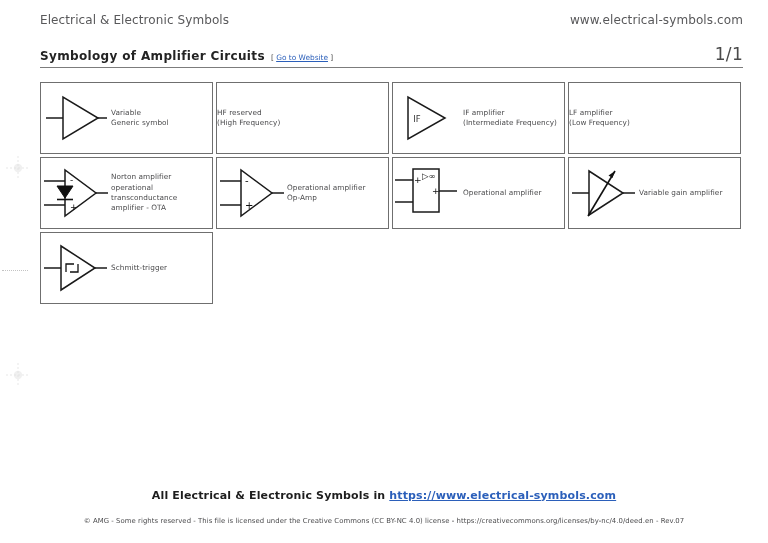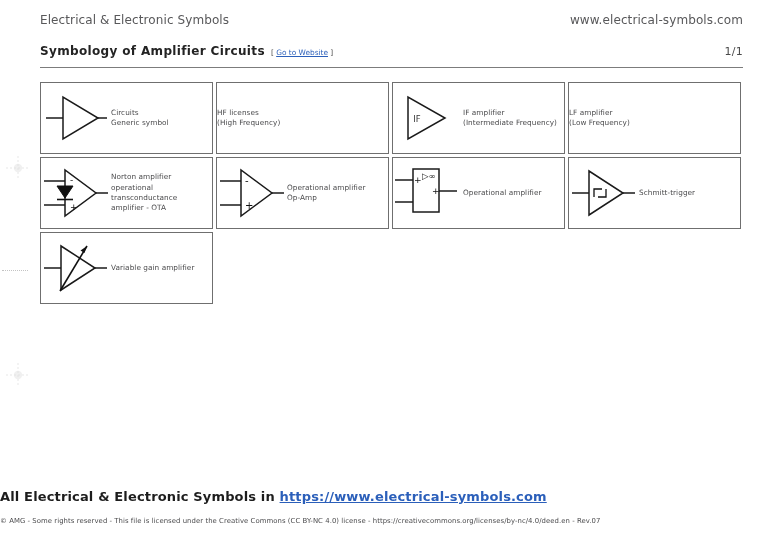--- a/index.html
+++ b/index.html
@@ -66,21 +66,21 @@
   .gotosite {
     font-size: 7.4px;
     color: #4a4a4a;
     white-space: nowrap;
   }
   .gotosite a {
     color: #2b5fba;
     text-decoration: underline;
   }
   .pagenum {
-    font-size: 11px;
+    font-size: 17px;
     color: #4a4a4a;
     letter-spacing: 0.3px;
   }
   .title-rule {
     position: absolute;
     top: 67px;
     left: 40px;
     right: 25px;
     height: 1px;
     background: #7c7c7c;
@@ -137,36 +137,37 @@
     border-top: 1px dotted #b9b9b9;
     opacity: 0.85;
   }
 
   
   .footer-main {
     position: absolute;
     left: 0;
     right: 0;
     top: 489px;
-    text-align: left;
-    font-size: 13px;
+    text-align: center;
+    font-size: 11px;
     font-weight: bold;
     color: #1d1d1d;
     letter-spacing: 0.15px;
   }
   .footer-main a {
     color: #2b5fba;
     text-decoration: underline;
     font-weight: bold;
   }
   .footer-legal {
     position: absolute;
     left: 0;
     right: 0;
     top: 517px;
+    text-align: center;
     font-size: 6.9px;
     color: #4b4b4d;
     letter-spacing: 0.05px;
   }
 </style>
 </head>
 <body>
 
 <div class="page">
 
@@ -204,28 +205,28 @@
 
     <div class="cell">
       <div class="sym">
         <svg width="70" height="60" viewBox="0 0 70 60">
           <line x1="5" y1="30" x2="22" y2="30" stroke="#1a1a1a" stroke-width="1.5"></line>
           <polygon points="22,9 22,51 57,30" fill="none" stroke="#1a1a1a" stroke-width="1.5" stroke-linejoin="miter"></polygon>
           <line x1="57" y1="30" x2="66" y2="30" stroke="#1a1a1a" stroke-width="1.5"></line>
         </svg>
       </div>
       <div class="caption">
-        <div>Circuits</div>
+        <div>Variable</div>
         <div>Generic symbol</div>
       </div>
     </div>
 
     <div class="cell">
       <div class="caption">
-        <div>HF licenses</div>
+        <div>HF reserved</div>
         <div>(High Frequency)</div>
       </div>
     </div>
 
     <div class="cell">
       <div class="sym">
         <svg width="70" height="60" viewBox="0 0 70 60">
           <polygon points="15,9 15,51 52,30" fill="none" stroke="#1a1a1a" stroke-width="1.5" stroke-linejoin="miter"></polygon>
           <text x="24" y="33.5" font-family="DejaVu Sans, Liberation Sans, sans-serif" font-size="8.5" fill="#3a3a3a" text-anchor="middle">IF</text>
         </svg>
@@ -302,41 +303,41 @@
       </div>
     </div>
 
     <div class="cell">
       <div class="sym">
         <svg width="70" height="62" viewBox="0 0 70 62">
           <line x1="3" y1="31" x2="20" y2="31" stroke="#1a1a1a" stroke-width="1.5"></line>
           <polygon points="20,9 20,53 54,31" fill="none" stroke="#1a1a1a" stroke-width="1.5" stroke-linejoin="miter"></polygon>
           <line x1="54" y1="31" x2="66" y2="31" stroke="#1a1a1a" stroke-width="1.5"></line>
 
-          <path d="M25,35 L25,27 L33,27 M29,35 L37,35 L37,27" fill="none" stroke="#111" stroke-width="1.3"></path>
-        </svg>
-      </div>
-      <div class="caption">
-        <div>Schmitt-trigger</div>
+          <line x1="19" y1="54" x2="46" y2="9" stroke="#111" stroke-width="1.6"></line>
+          <polygon points="46,9 39.5,13.5 43.5,16" fill="#111"></polygon>
+        </svg>
+      </div>
+      <div class="caption">
+        <div>Variable gain amplifier</div>
       </div>
     </div>
 
     <div class="cell">
       <div class="sym">
         <svg width="70" height="62" viewBox="0 0 70 62">
           <line x1="3" y1="31" x2="20" y2="31" stroke="#1a1a1a" stroke-width="1.5"></line>
           <polygon points="20,9 20,53 54,31" fill="none" stroke="#1a1a1a" stroke-width="1.5" stroke-linejoin="miter"></polygon>
           <line x1="54" y1="31" x2="66" y2="31" stroke="#1a1a1a" stroke-width="1.5"></line>
 
-          <line x1="19" y1="54" x2="46" y2="9" stroke="#111" stroke-width="1.6"></line>
-          <polygon points="46,9 39.5,13.5 43.5,16" fill="#111"></polygon>
-        </svg>
-      </div>
-      <div class="caption">
-        <div>Variable gain amplifier</div>
+          <path d="M25,35 L25,27 L33,27 M29,35 L37,35 L37,27" fill="none" stroke="#111" stroke-width="1.3"></path>
+        </svg>
+      </div>
+      <div class="caption">
+        <div>Schmitt-trigger</div>
       </div>
     </div>
 
   </div>
 
   <div class="footer-main">
     <span>All Electrical &amp; Electronic Symbols in </span><a href="#">https://www.electrical-symbols.com</a>
   </div>
   <div class="footer-legal">© AMG - Some rights reserved - This file is licensed under the Creative Commons (CC BY-NC 4.0) license - https://creativecommons.org/licenses/by-nc/4.0/deed.en - Rev.07</div>
 

